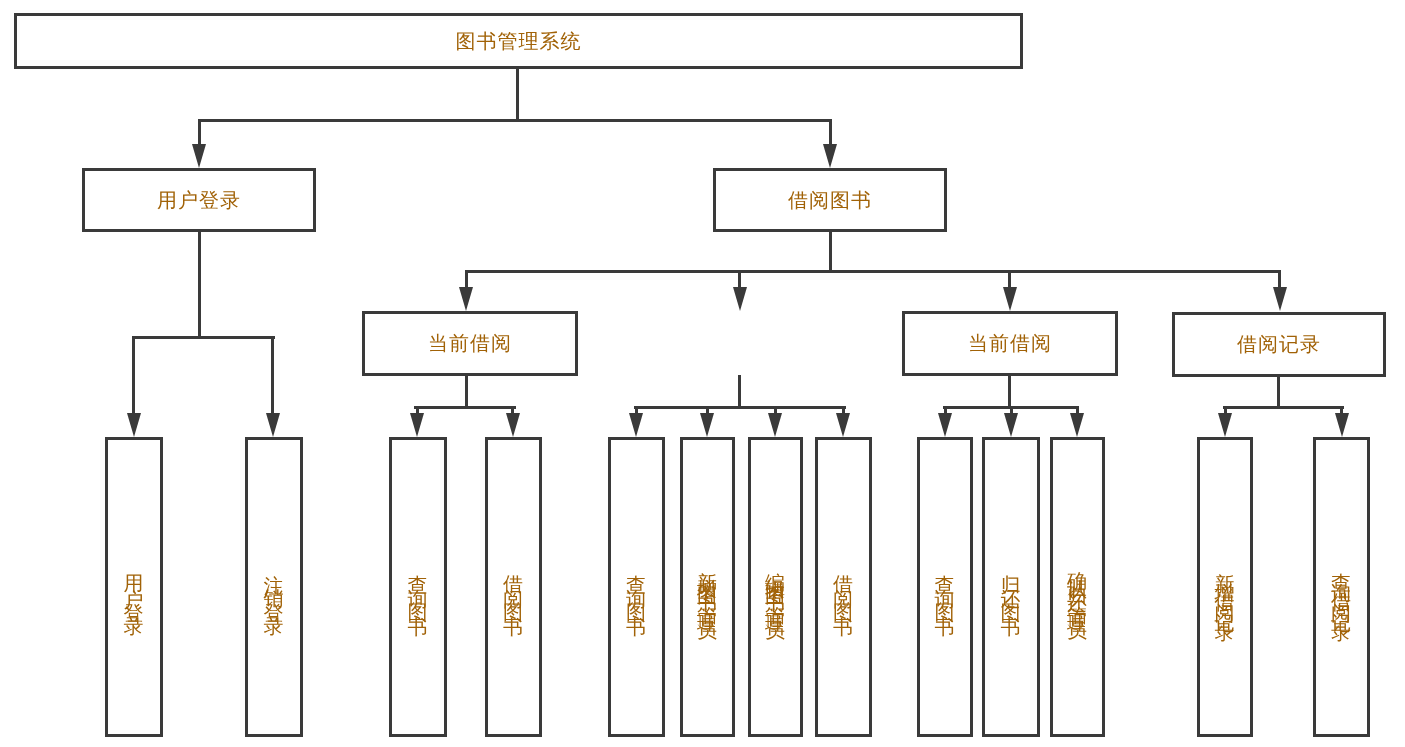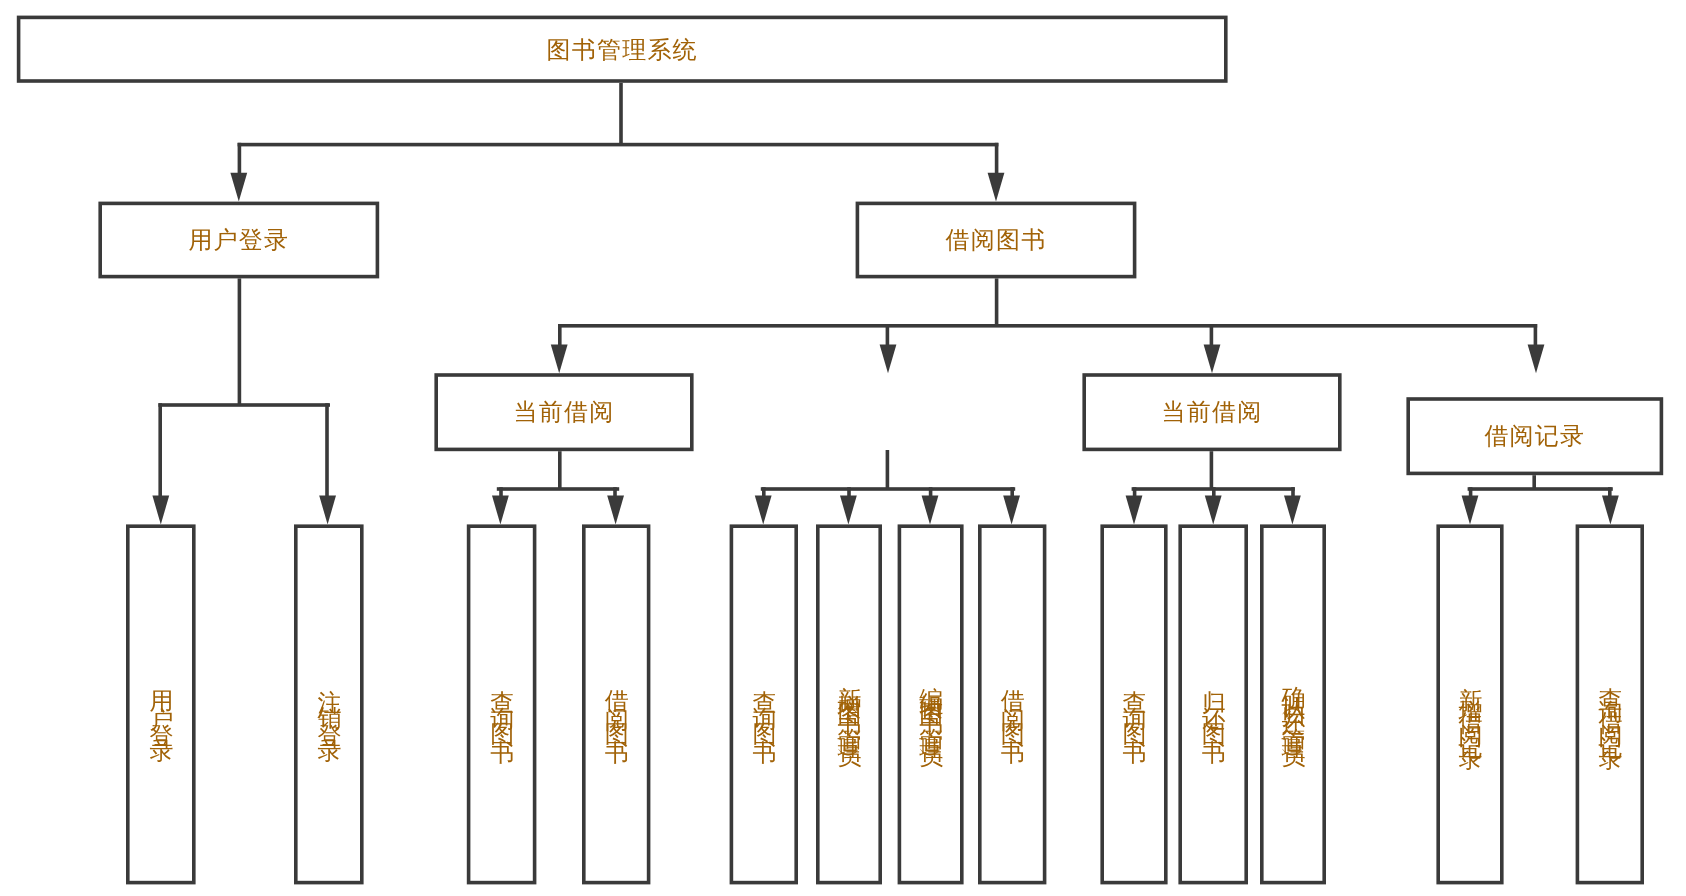--- a/index.html
+++ b/index.html
@@ -107,21 +107,21 @@
   <div class="arrow" style="left:1003px; top:287px;"></div>
   <div class="vline" style="left:1278px; top:270px; height:18px;"></div>
   <div class="arrow" style="left:1273px; top:287px;"></div>
 
   <div class="box" style="left:362px; top:311px; width:216px; height:65px;">
     <span class="lbl">当前借阅</span>
   </div>
   <div class="box" style="left:902px; top:311px; width:216px; height:65px;">
     <span class="lbl">当前借阅</span>
   </div>
-  <div class="box" style="left:1172px; top:312px; width:214px; height:65px;margin-top:19px;">
+  <div class="box" style="left:1172px; top:312px; width:214px; height:65px;">
     <span class="lbl">借阅记录</span>
   </div>
 
   <div class="vline" style="left:465px; top:375px; height:33px;"></div>
   <div class="hline" style="left:414px; top:406px; width:102px;"></div>
   <div class="vline" style="left:416px; top:406px; height:8px;"></div>
   <div class="arrow" style="left:410px; top:413px;"></div>
   <div class="vline" style="left:511px; top:406px; height:8px;"></div>
   <div class="arrow" style="left:506px; top:413px;"></div>
 

